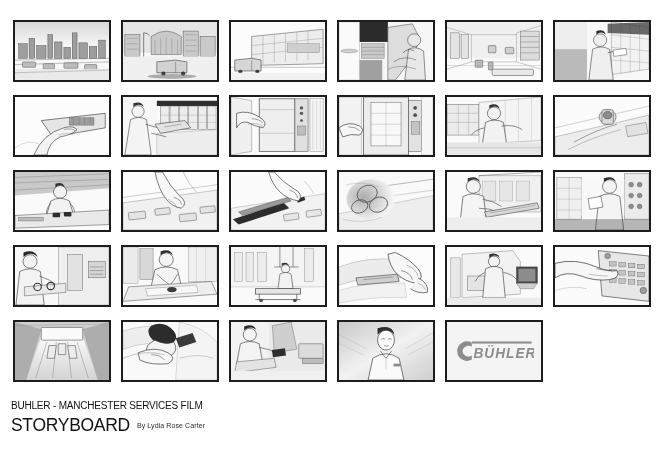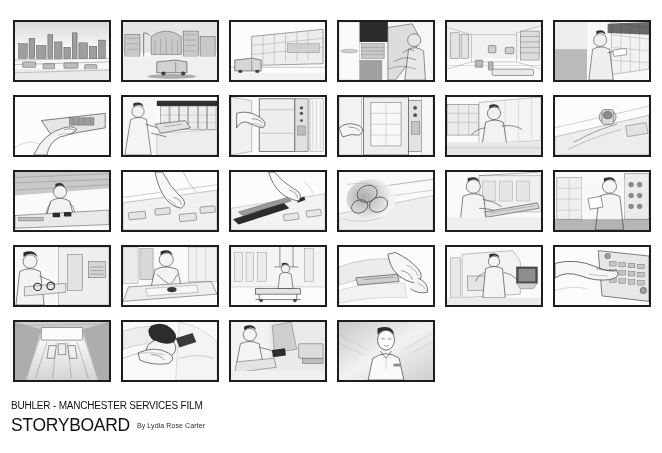--- a/index.html
+++ b/index.html
@@ -845,20 +845,31 @@
                 <path d="M52 19 q2 -1.5 4 0"></path>
               <path d="M48 26 q2.5 1.5 5 0"></path>
             </g>
             <path d="M44 32 L50 40 L56 32" stroke="#333" stroke-width="0.6" fill="none"></path>
             <path d="M50 40 L50 52" stroke="#9a9a9a" stroke-width="0.45"></path>
             <rect x="58" y="46" width="8" height="3" fill="#8a8a8a"></rect>
           </svg>
         </div>
       </div>
 
+      <div class="panel" title="buhler-logo-endcard">
+        <div class="logo-wrap">
+          <svg viewBox="0 0 100 40" preserveAspectRatio="xMidYMid meet" style="width:86%;height:auto;">
+            <g>
+              <path d="M4 20 A12 12 0 0 1 22 9.6 L22 14.6 A7.5 7.5 0 0 0 10.5 20 A7.5 7.5 0 0 0 22 25.4 L22 30.4 A12 12 0 0 1 4 20 Z" fill="#8d8d8d"></path>
+            </g>
+            <rect x="22" y="8" width="74" height="2.6" fill="#8d8d8d"></rect>
+            <text x="24" y="28" font-family="'Liberation Sans', sans-serif" font-size="17" font-weight="bold" font-style="italic" letter-spacing="1.2" fill="#8d8d8d">BÜHLER</text>
+          </svg>
+        </div>
+      </div>
     </div>
   </div>
 
   <div class="titleblock">
     <div class="title-main">BUHLER - MANCHESTER SERVICES FILM</div>
     <div class="title-sub-row">
       <span class="title-sub">STORYBOARD</span>
       <span class="byline">By Lydia Rose Carter</span>
     </div>
   </div>

